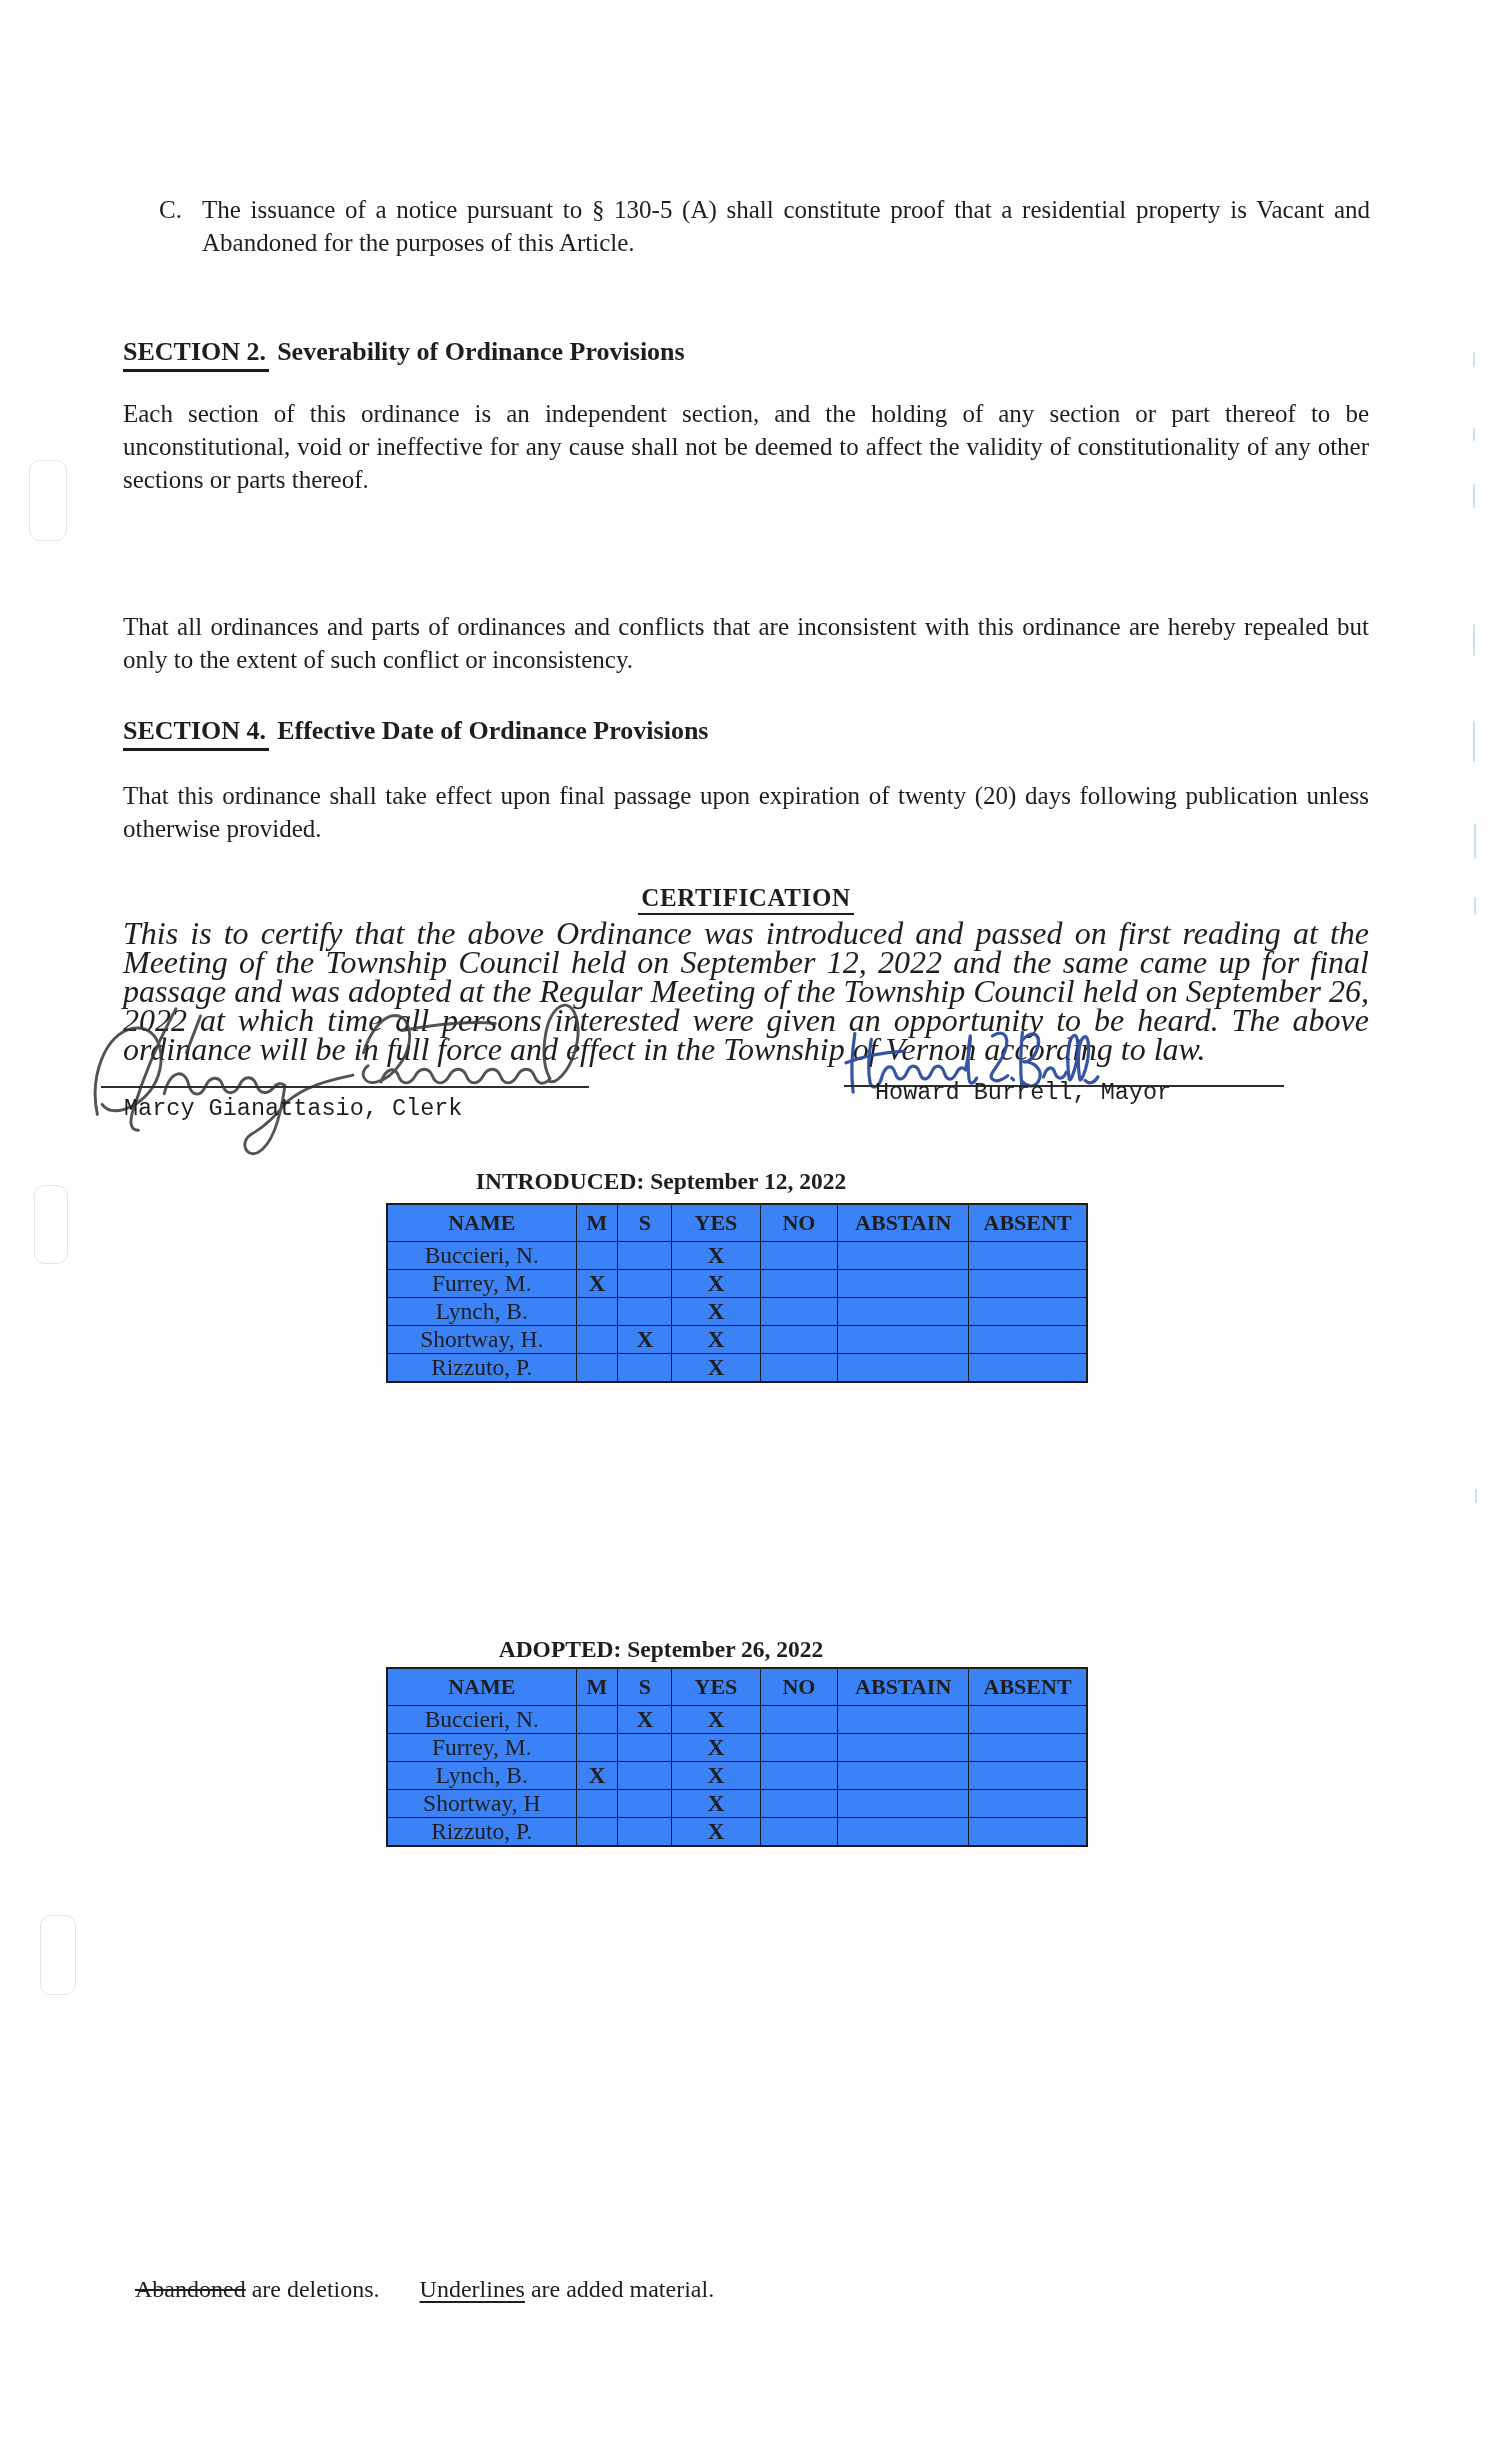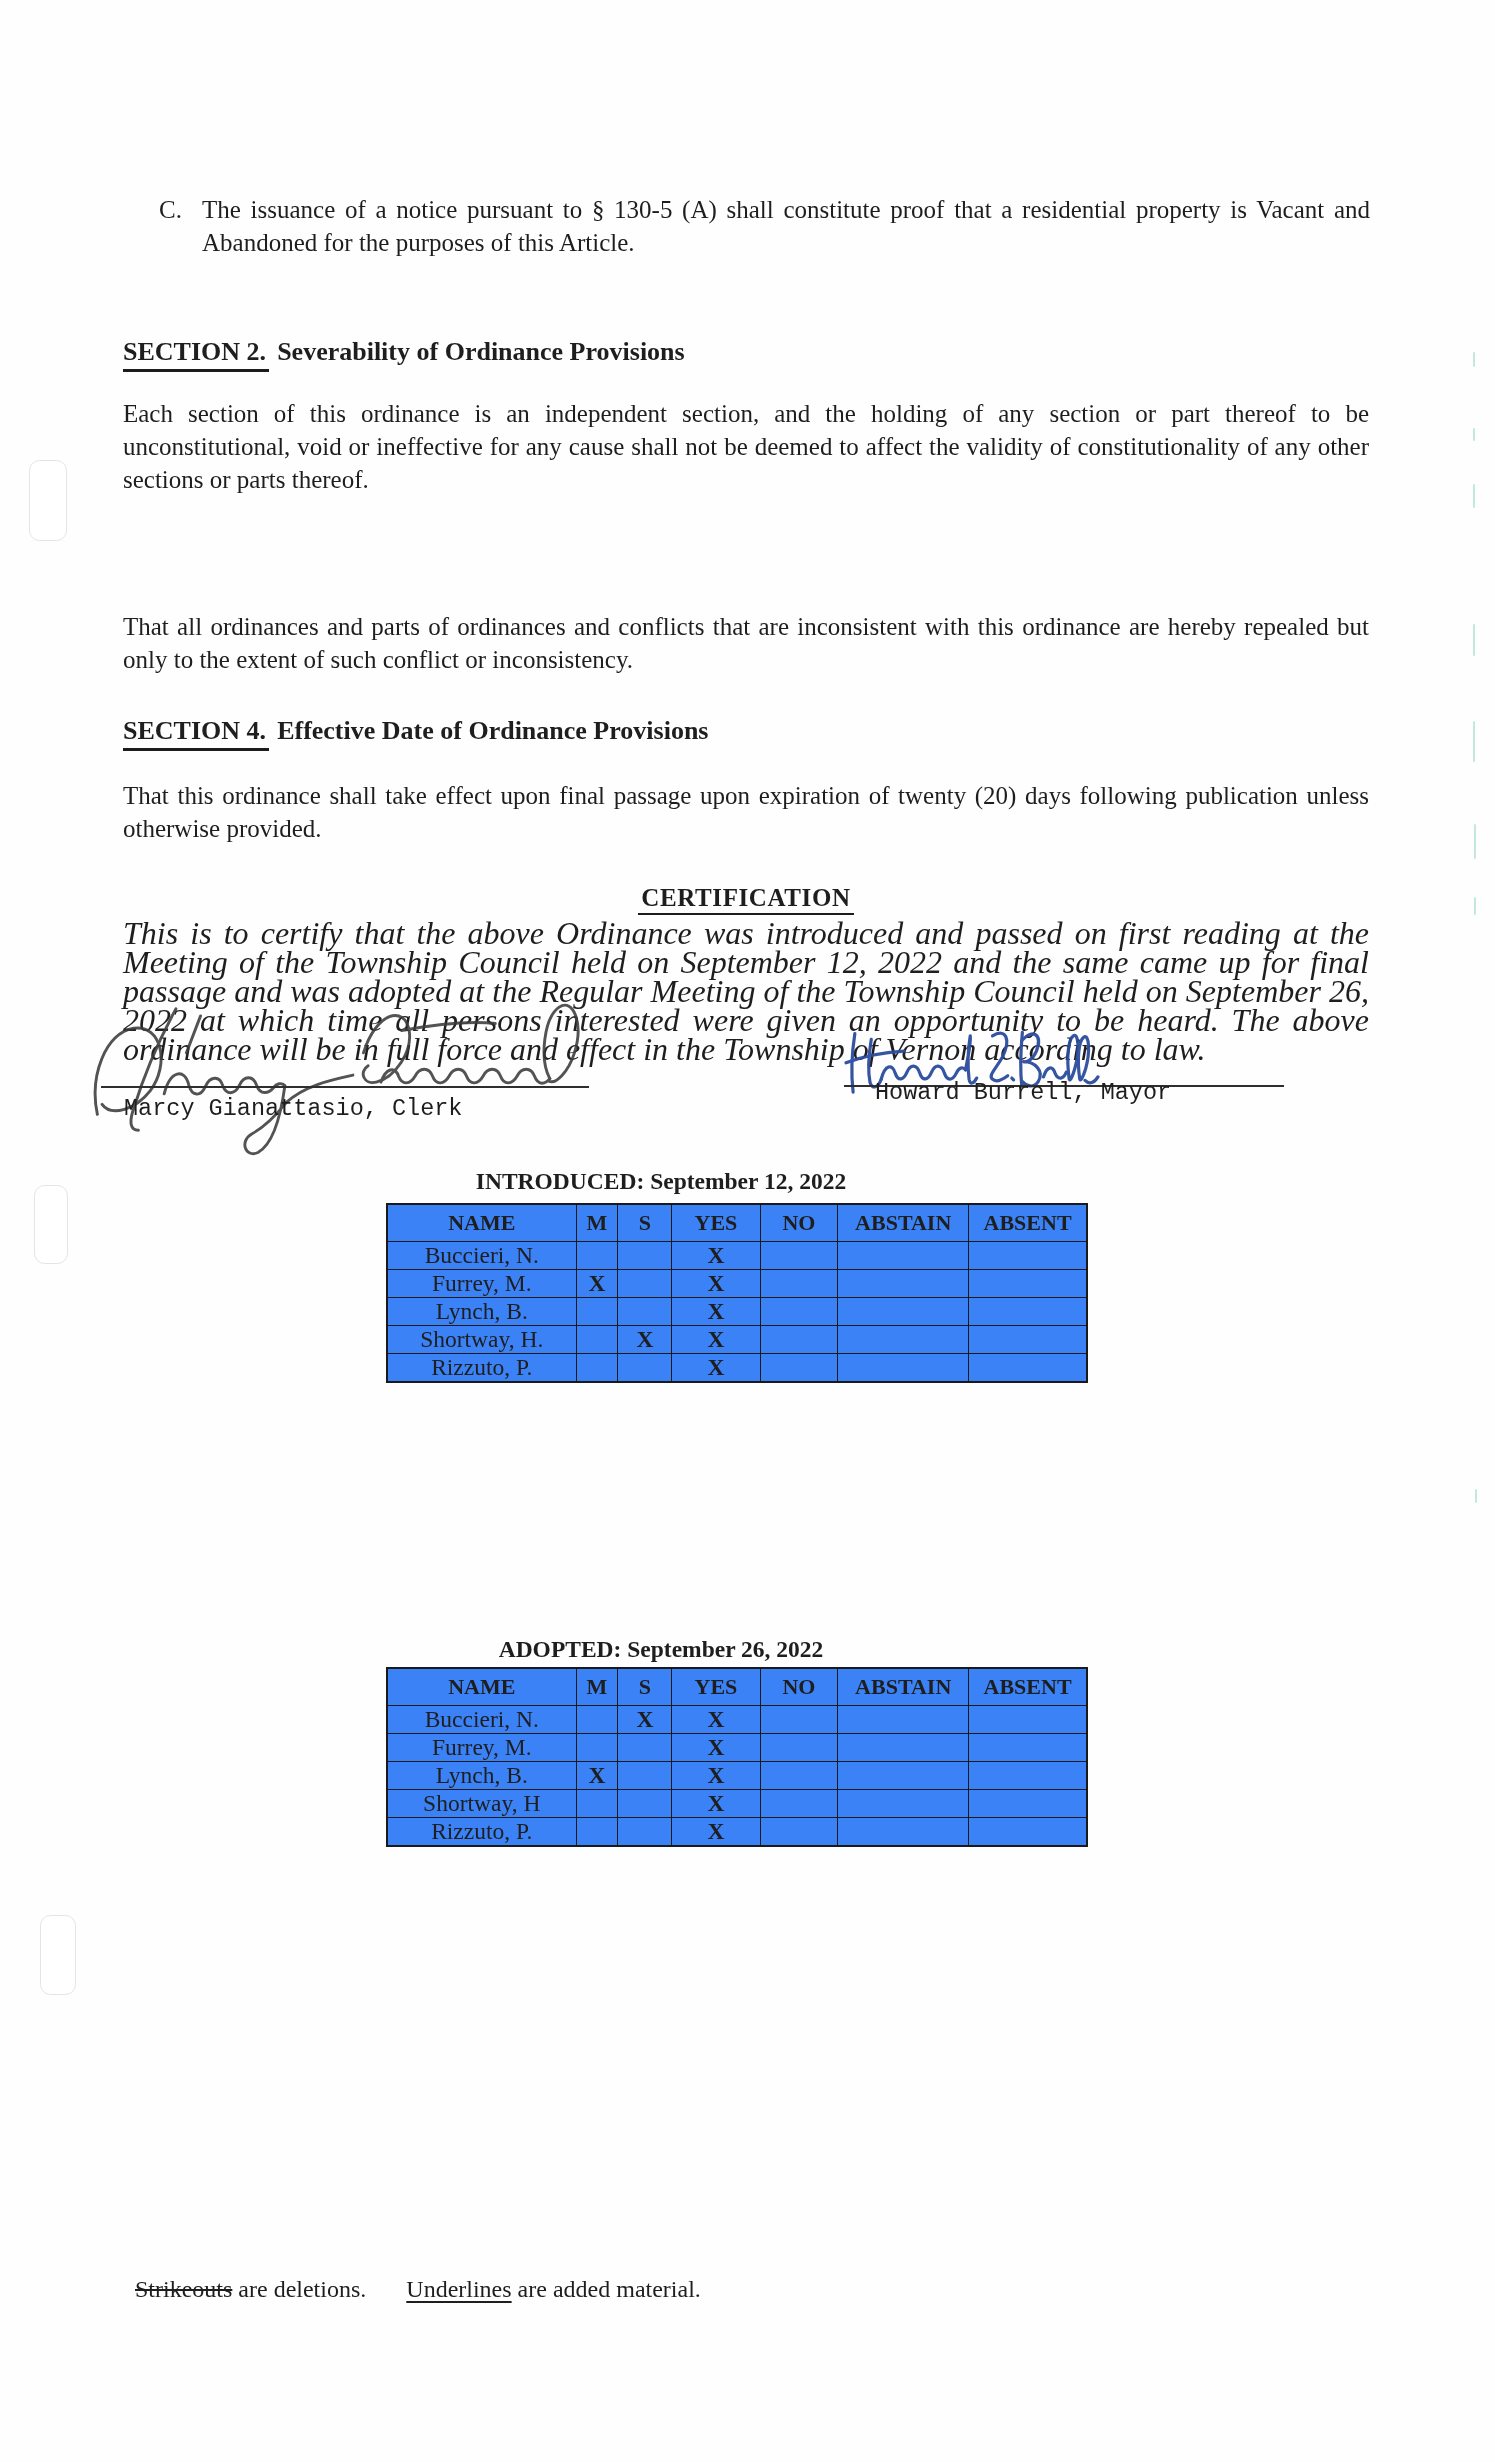--- a/index.html
+++ b/index.html
@@ -265,17 +265,17 @@
           <td class="vote-cell"></td>
           <td class="vote-cell">X</td>
           <td class="vote-cell"></td>
           <td class="vote-cell"></td>
           <td class="vote-cell"></td>
         </tr>
       </tbody>
     </table>
 
   <div class="abs footer-note">
-    <span class="strike">Strikeouts</span><span> are deletions.</span><span class="underl">Underlines</span><span> are added material.</span>
+    <span class="strike">Abandoned</span><span> are deletions.</span><span class="underl">Underlines</span><span> are added material.</span>
   </div>
 
 </div>
 
 
 </body></html>

